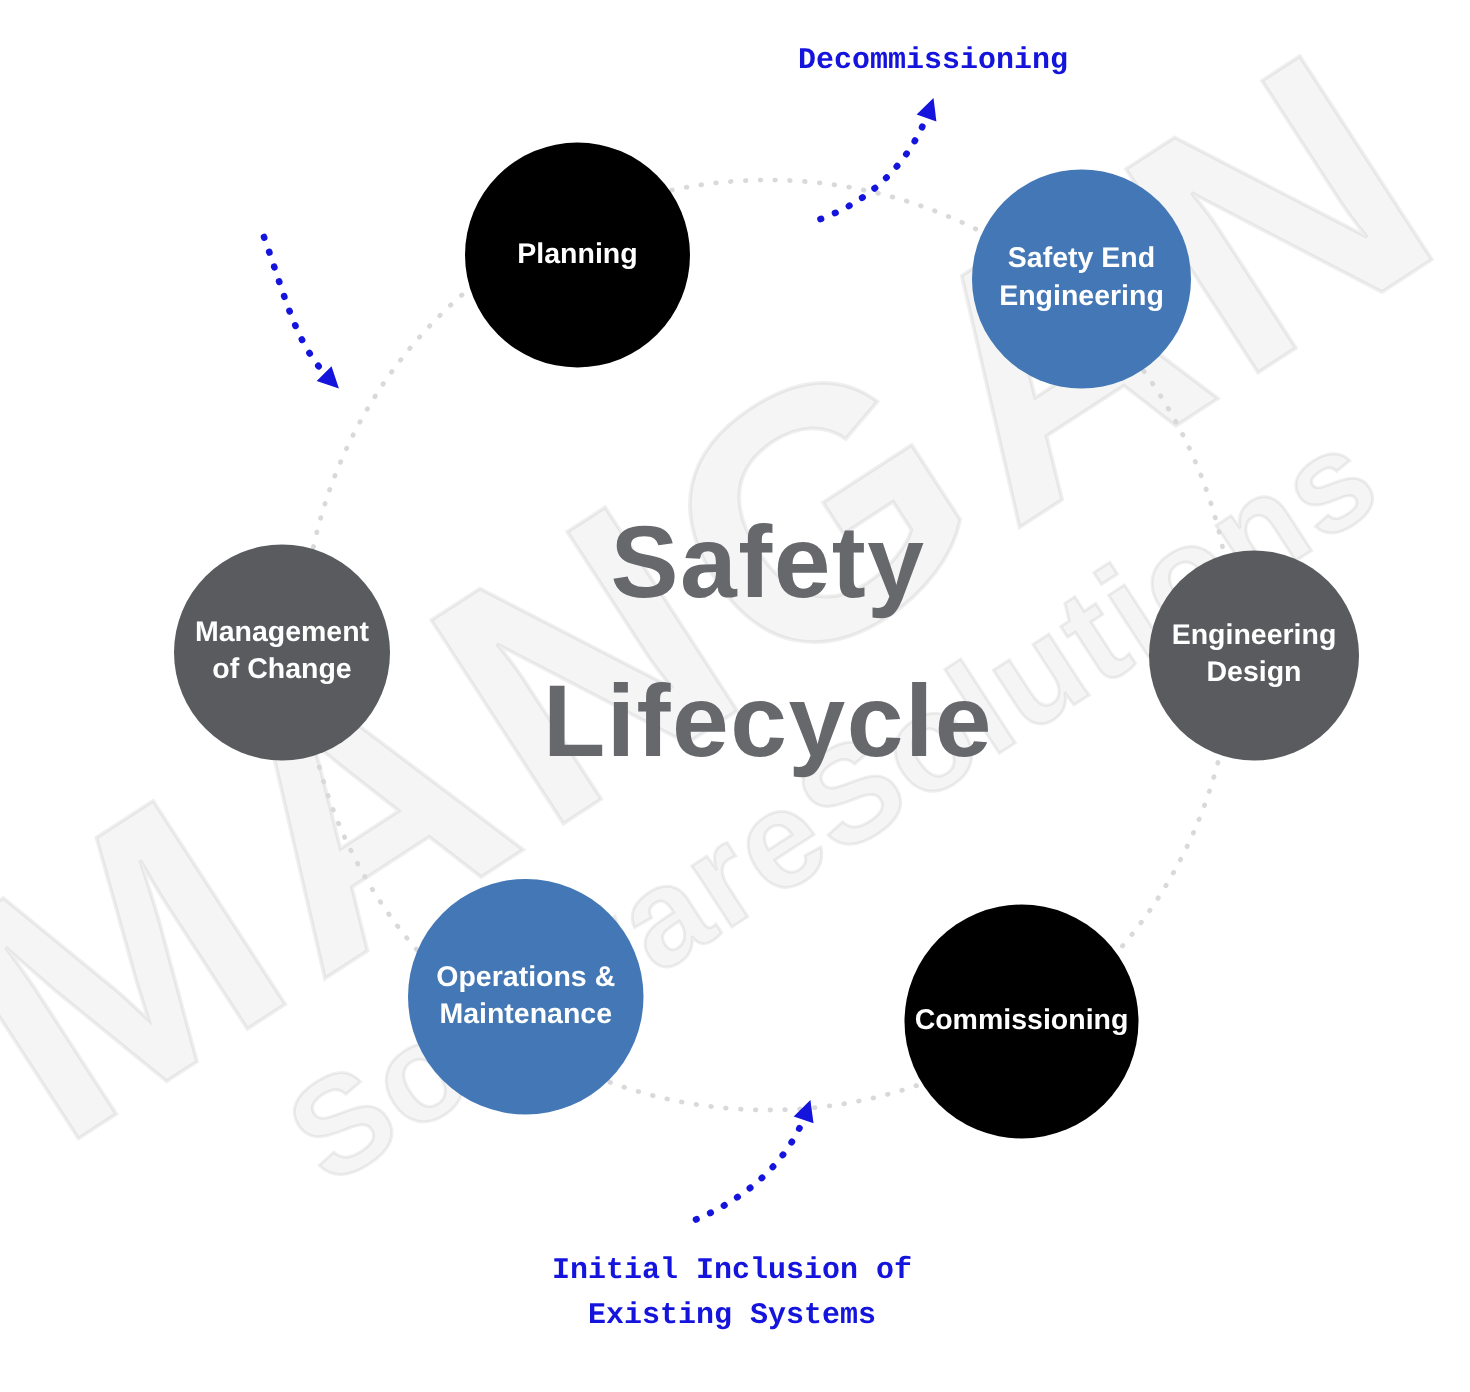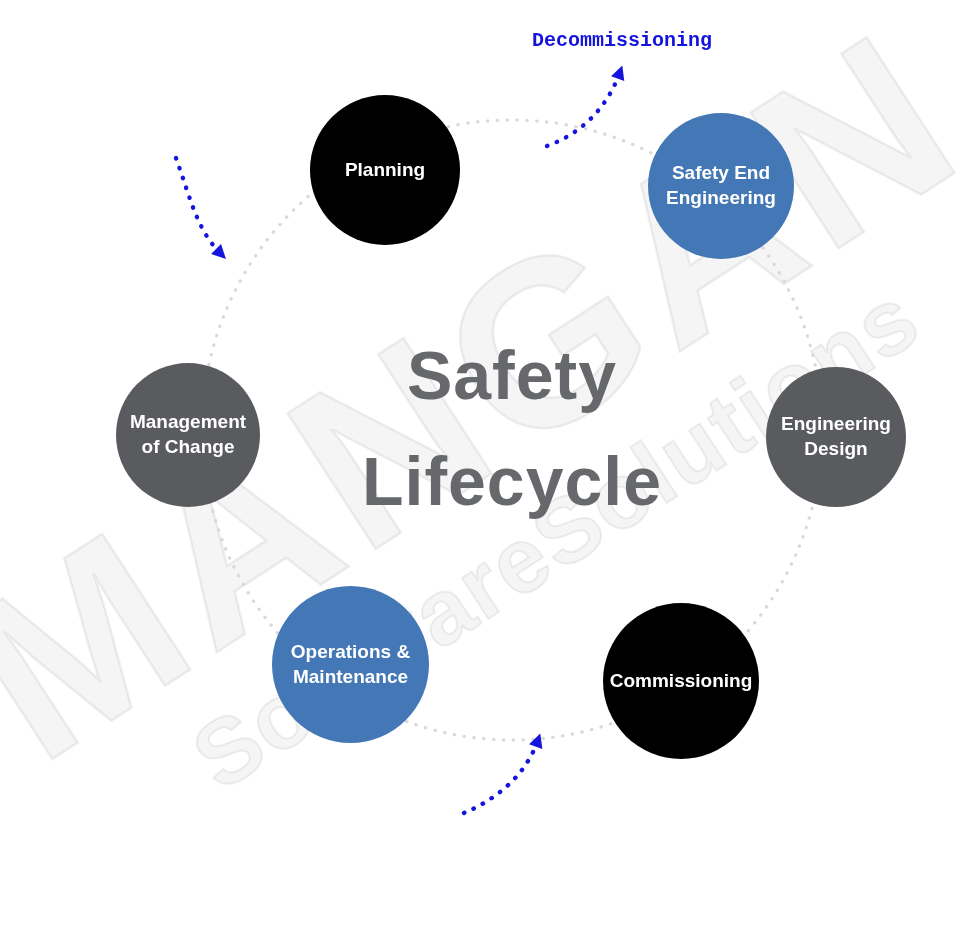--- a/index.html
+++ b/index.html
@@ -163,14 +163,18 @@
 
   <div class="node blue node-operations">
     <div class="node-label">Operations &amp; Maintenance</div>
   </div>
 
   <div class="annotation ann-decommissioning">
     <div>Decommissioning</div>
   </div>
 
 
+  <div class="annotation ann-initial">
+    <div>Initial Inclusion of</div>
+    <div>Existing Systems</div>
+  </div>
 
 </div>
 
 </body></html>

